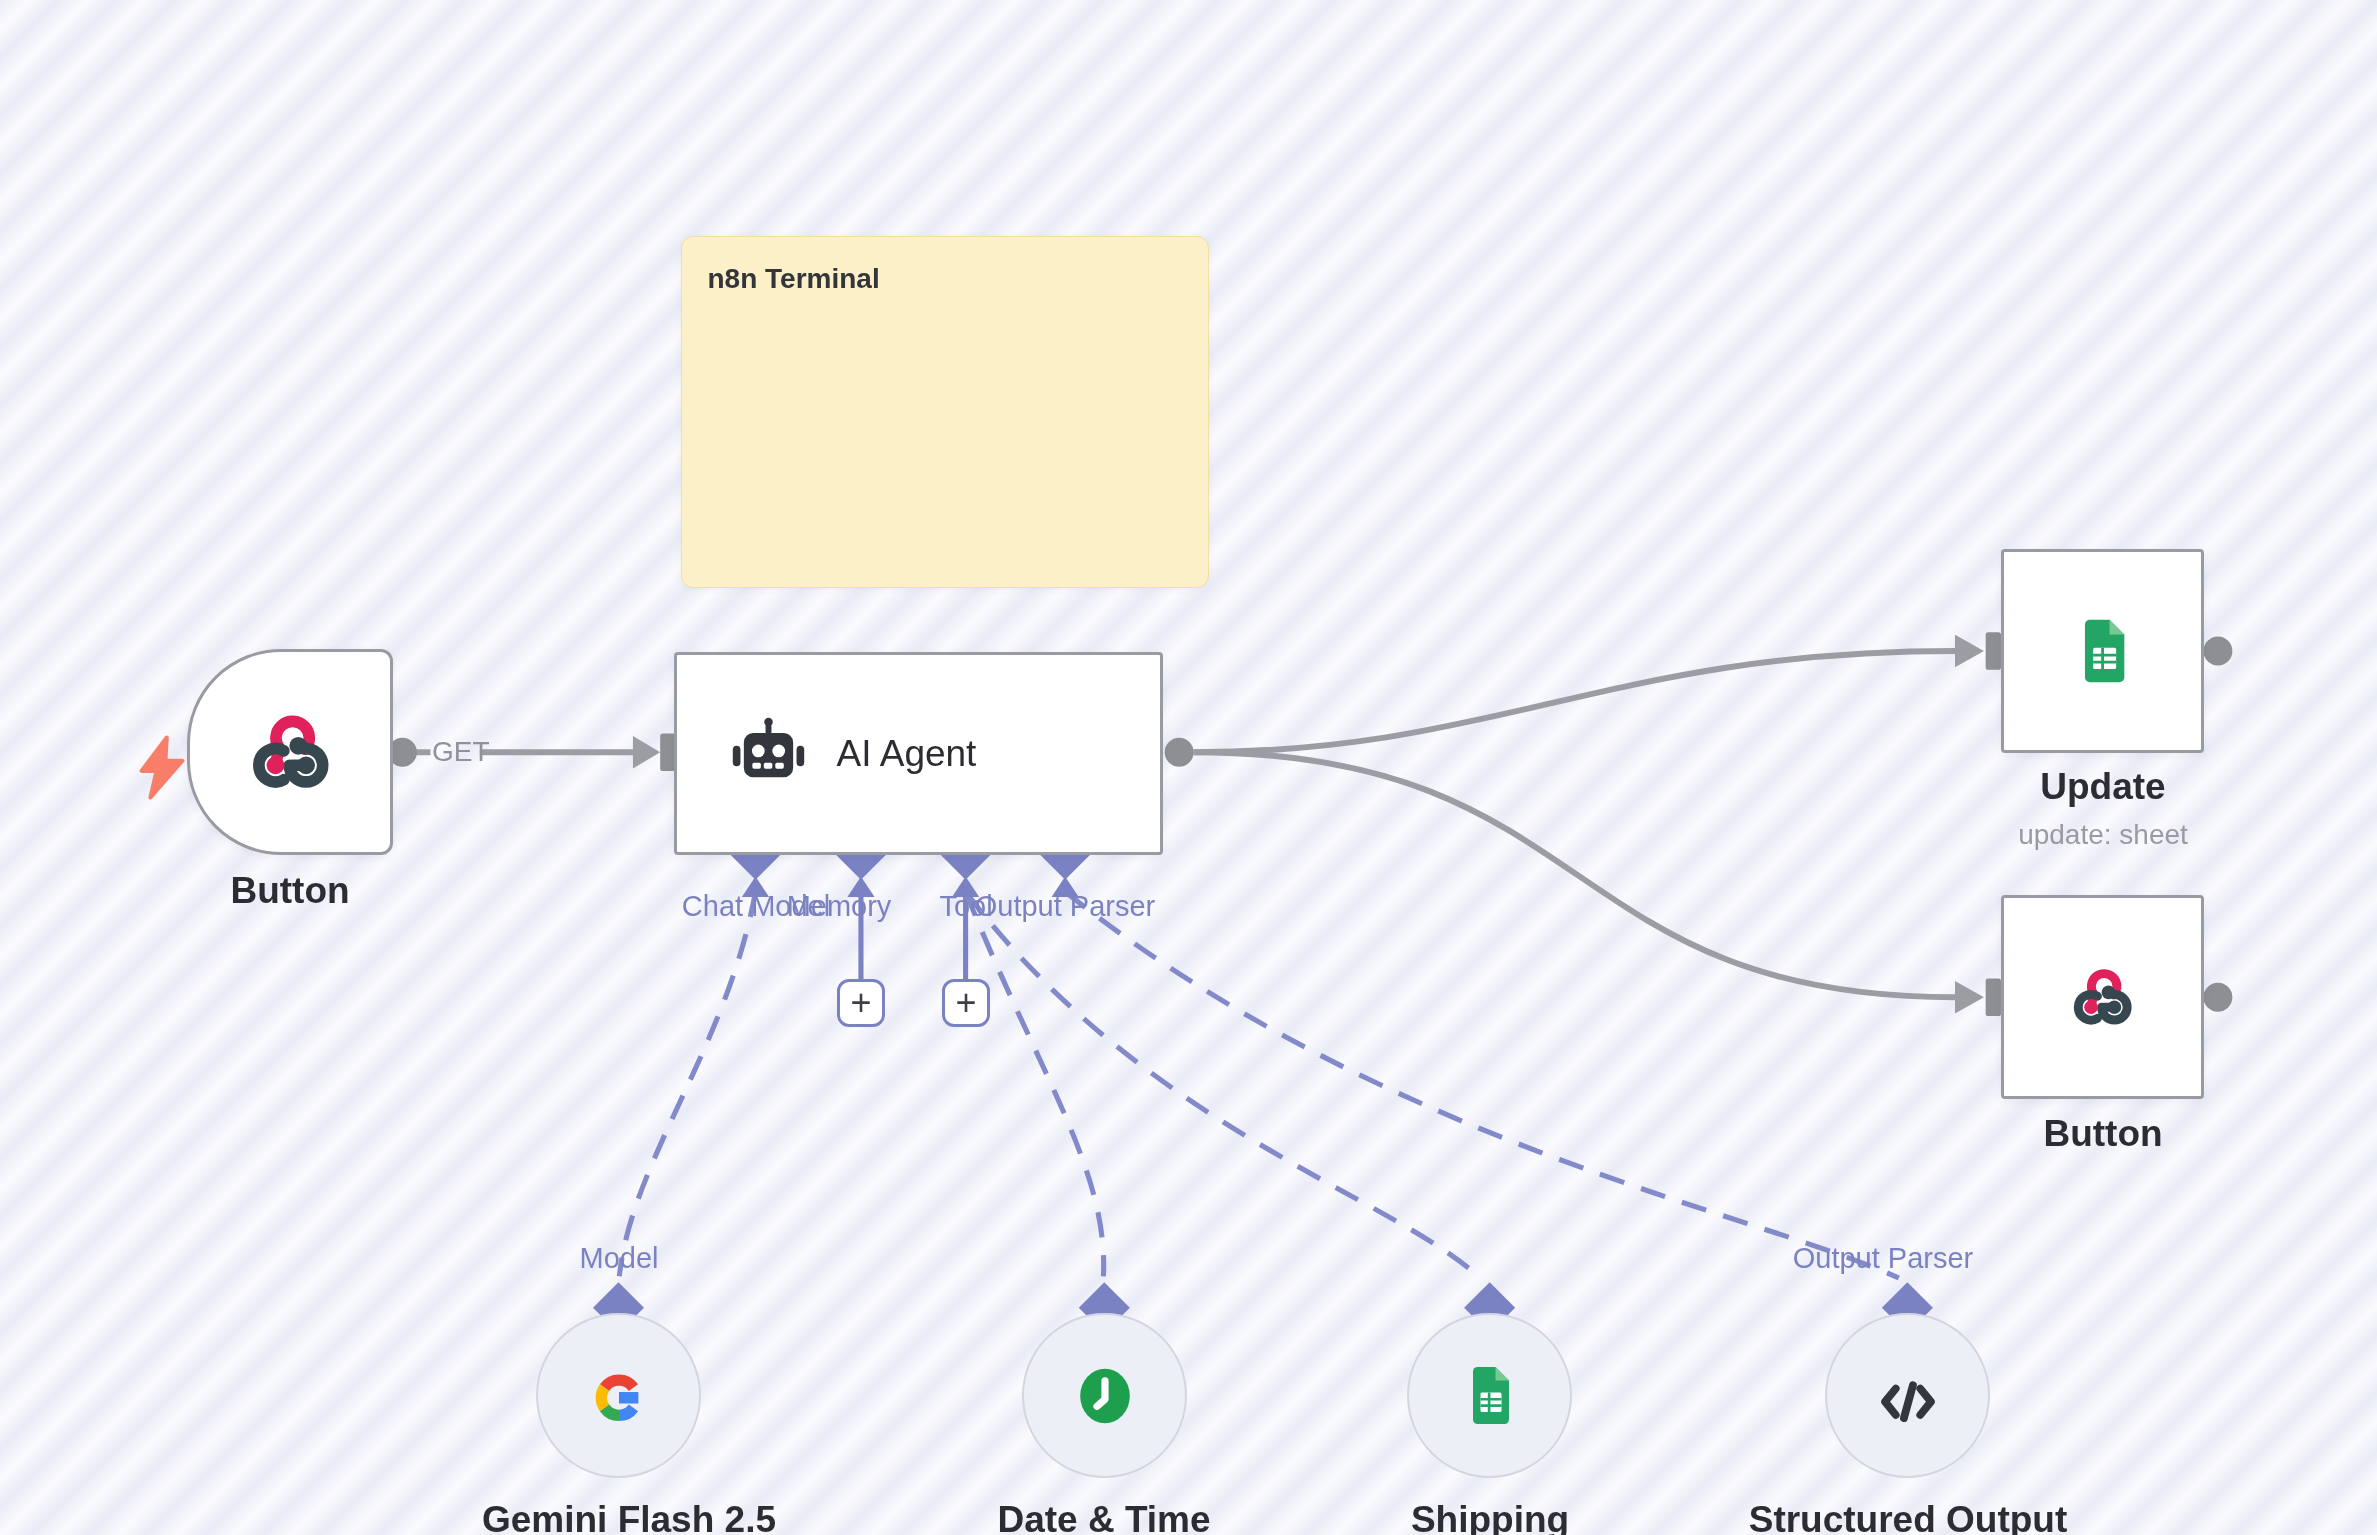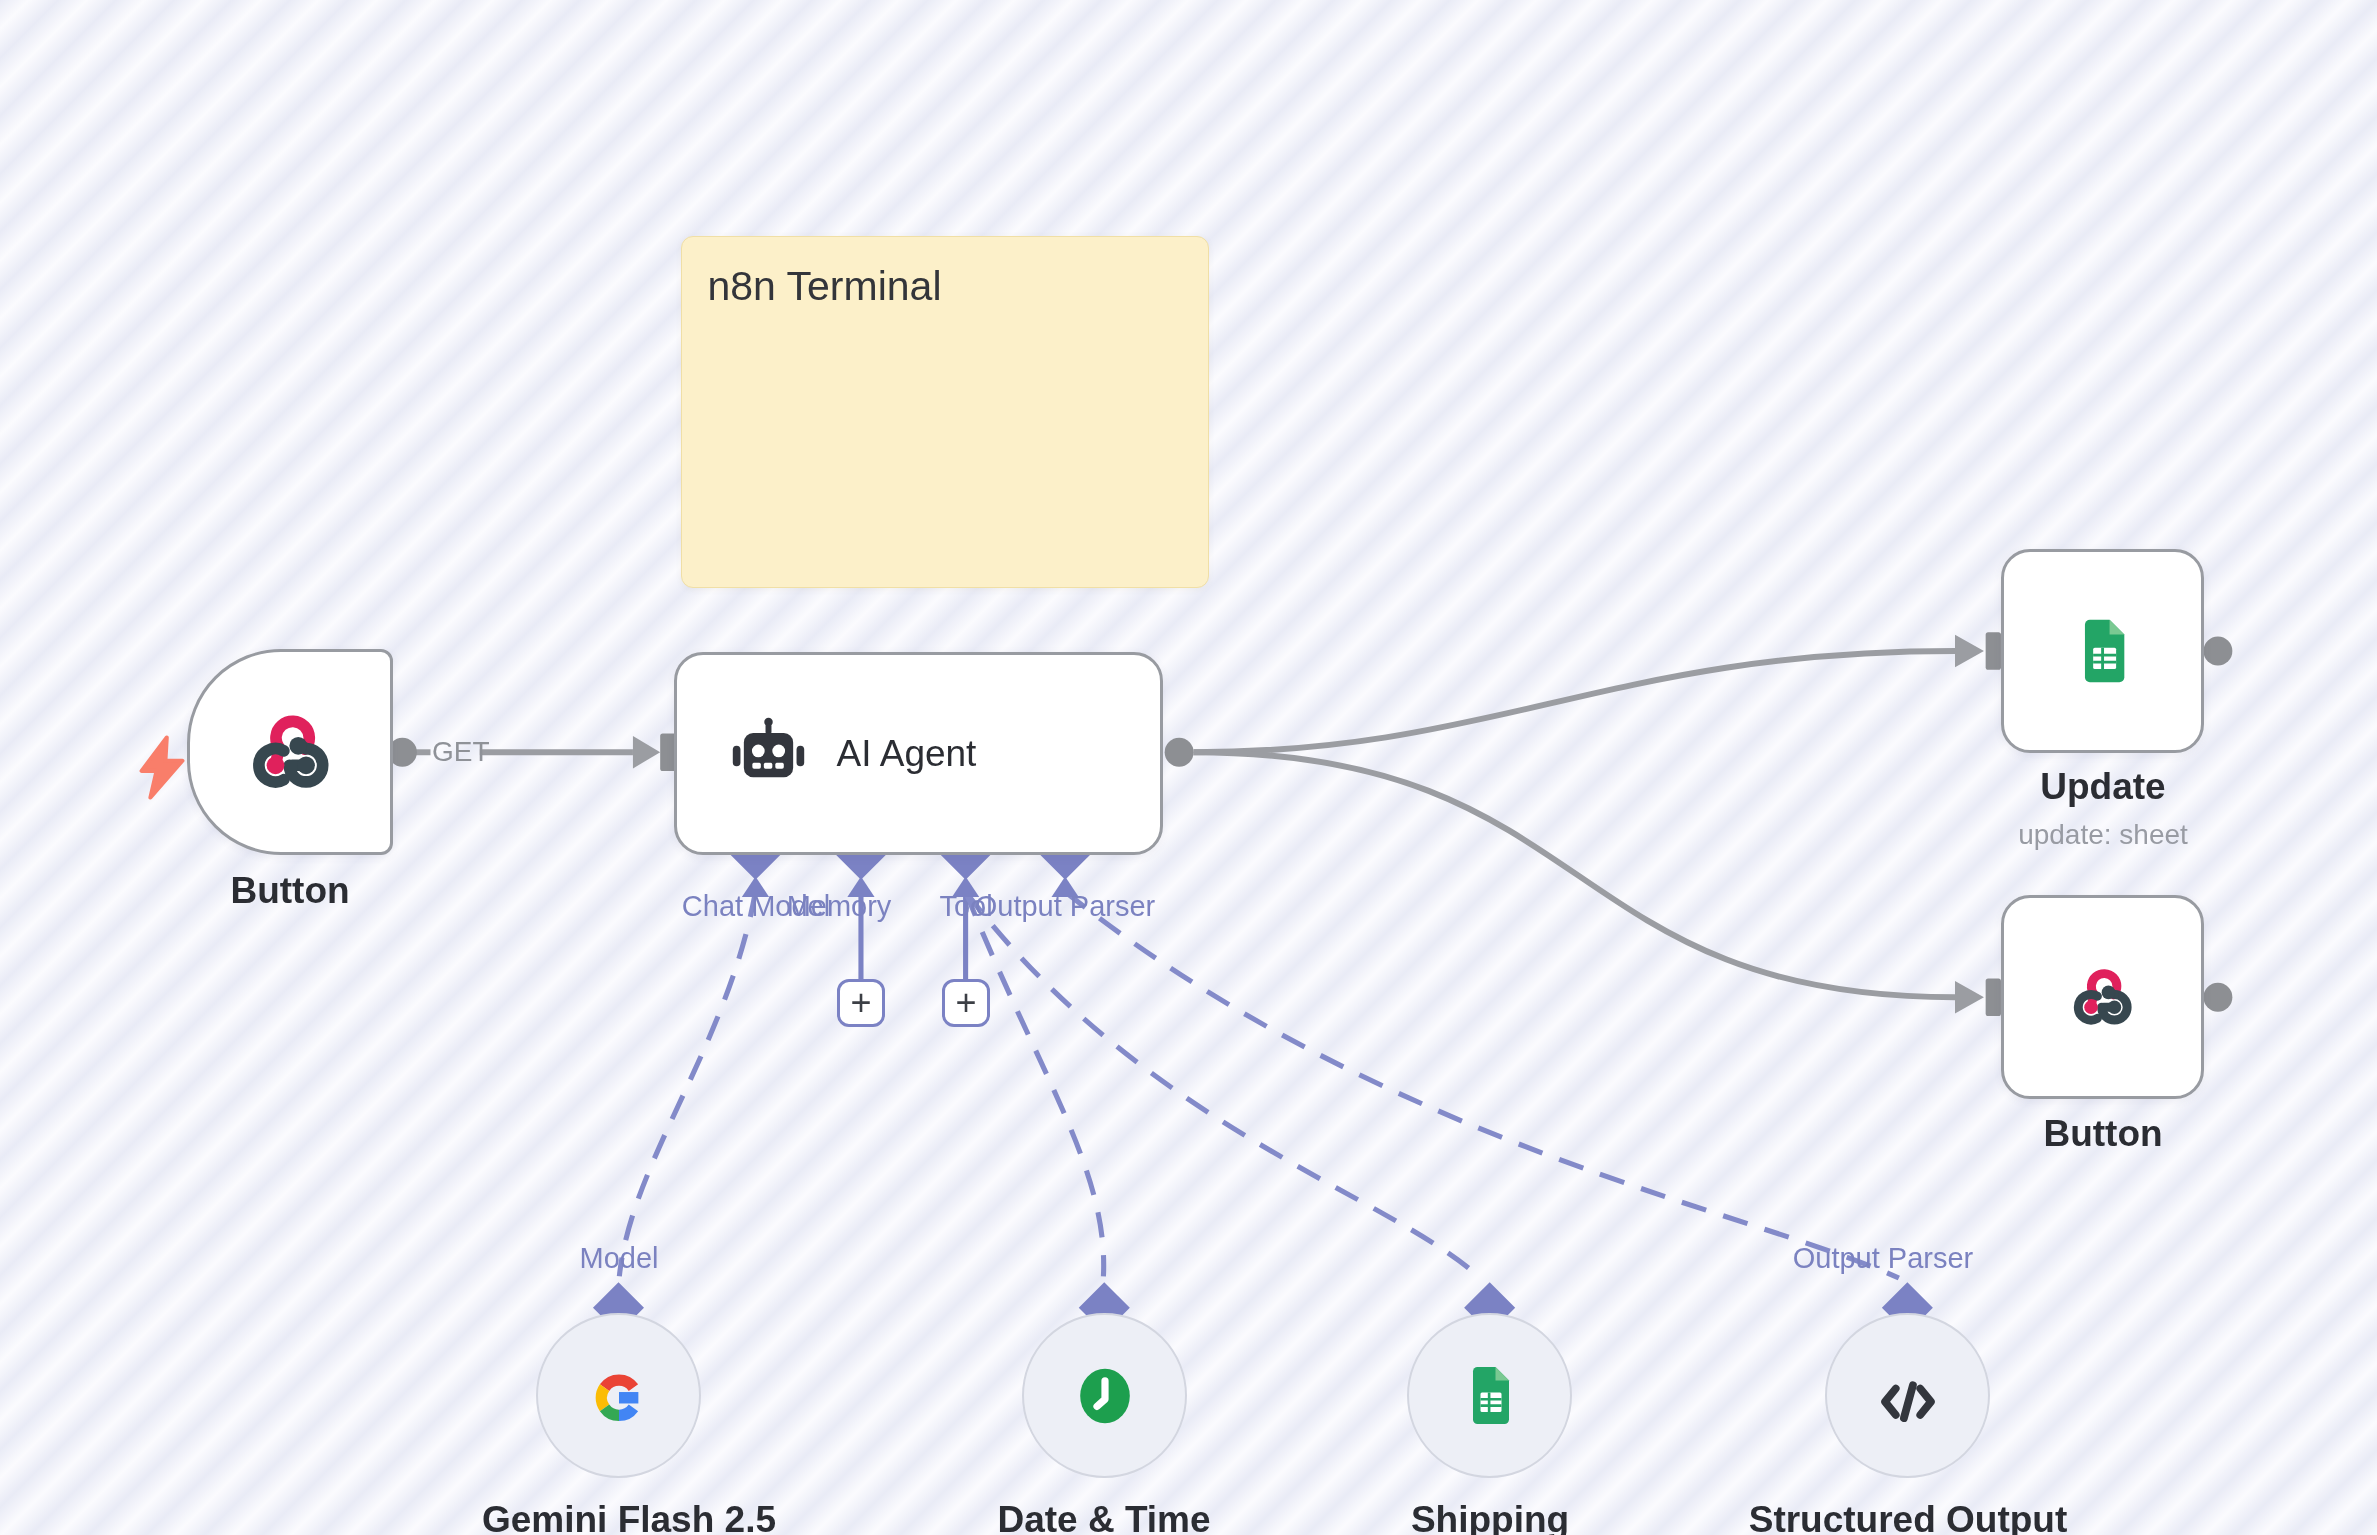--- a/index.html
+++ b/index.html
@@ -40,21 +40,21 @@
   .sub-wire{stroke:var(--c-accent);stroke-width:6;fill:none;}
   .sub-wire-dashed{stroke:var(--c-dashed);stroke-width:6;fill:none;stroke-dasharray:30 21;}
   .out-circle{fill:var(--c-connector);}
   .in-rect{fill:var(--c-connector);}
   .arrow{fill:var(--c-wire);}
   .diamond{fill:var(--c-accent);}
   .diamond-arrow{fill:var(--c-accent);}
 
   .node{
     position:absolute;z-index:3;background:var(--c-node_bg);
-    border:3px solid var(--c-node_border);border-radius:29px;
+    border:3px solid var(--c-node_border);border-radius:4px;
     box-shadow:0 2.6px 8.5px rgba(70,70,110,.07);
     display:flex;align-items:center;justify-content:center;box-sizing:border-box;
   }
   .node-trigger{border-radius:94px 12px 12px 94px;}
   .node-agent{justify-content:flex-start;padding-left:49px;gap:25.5px;}
   .agent-title{font-size:37px;font-weight:500;color:var(--c-label_dark);}
   .caption{
     position:absolute;z-index:4;transform:translateX(-50%);
     font-size:37px;font-weight:700;color:var(--c-label_dark);white-space:nowrap;
   }
@@ -78,21 +78,21 @@
   .circle-node{
     position:absolute;z-index:3;width:165px;height:165px;box-sizing:border-box;
     background:var(--c-circle_bg);border:2.6px solid var(--c-circle_border);border-radius:50%;
     display:flex;align-items:center;justify-content:center;
   }
   .sticky{
     position:absolute;z-index:2;left:681px;top:236px;width:528px;height:352px;box-sizing:border-box;
     background:var(--c-sticky_bg);border:1.7px solid var(--c-sticky_border);border-radius:12px;
     padding:25.5px 25.5px 0 25.5px;box-shadow:0 1.7px 6.8px rgba(120,100,40,.06);
   }
-  .sticky-title{font-size:41px;font-weight:400;color:var(--c-sticky_title);margin-bottom:24px;}
+  .sticky-title{font-size:28px;font-weight:700;color:var(--c-sticky_title);margin-bottom:24px;}
   .sticky-body{font-size:29px;line-height:41px;color:var(--c-sticky_body);width:478px;}
   .bolt{position:absolute;z-index:3;}
 </style>
 </head>
 <body>
 
 <div id="canvas">
 
   <svg id="wires" width="2377" height="1536" viewBox="0 0 2794 1805">
 

